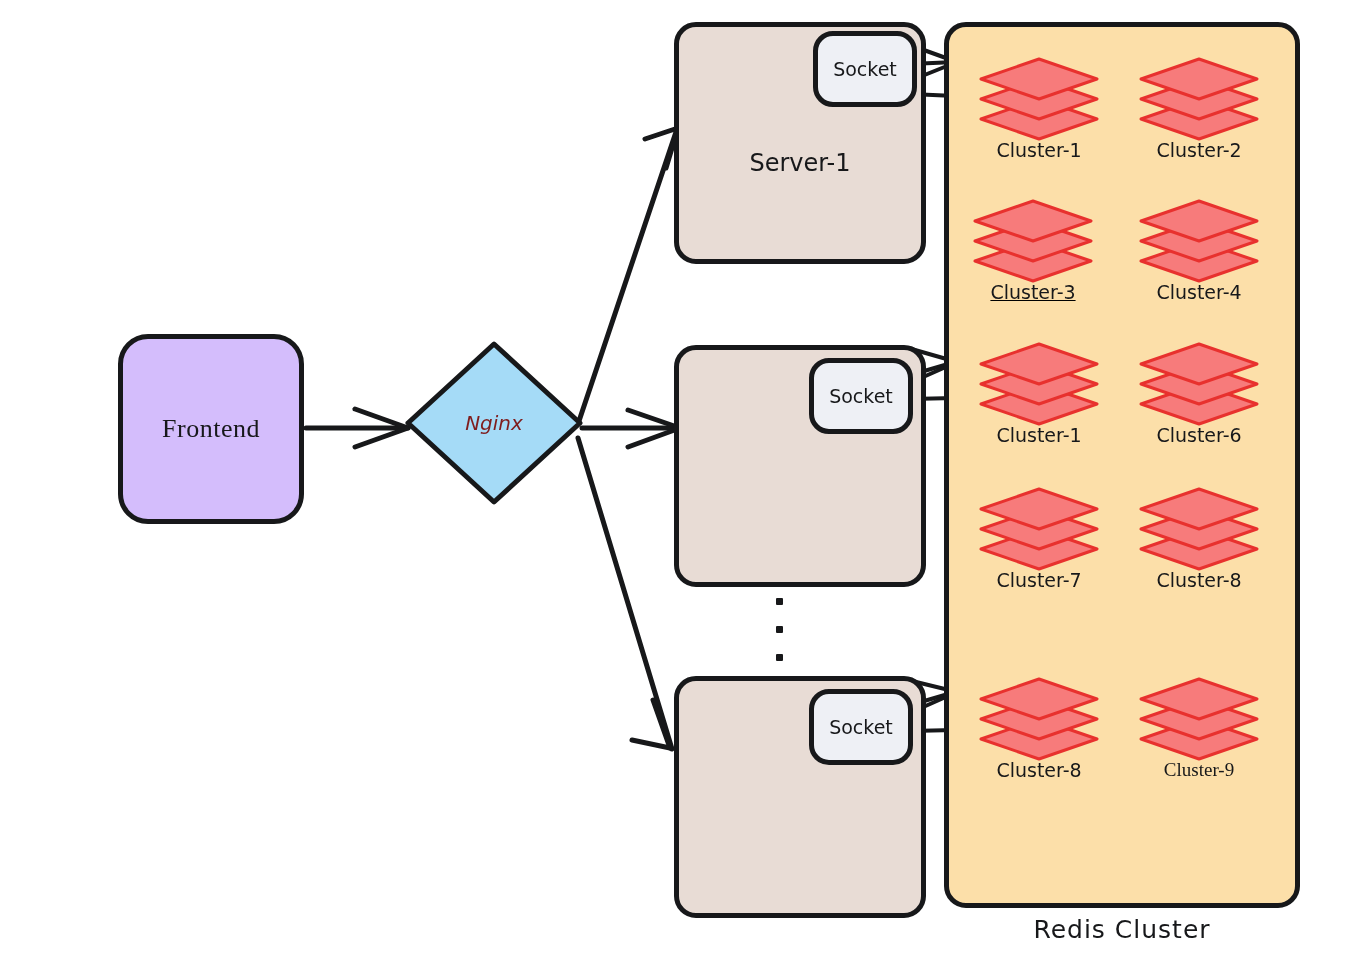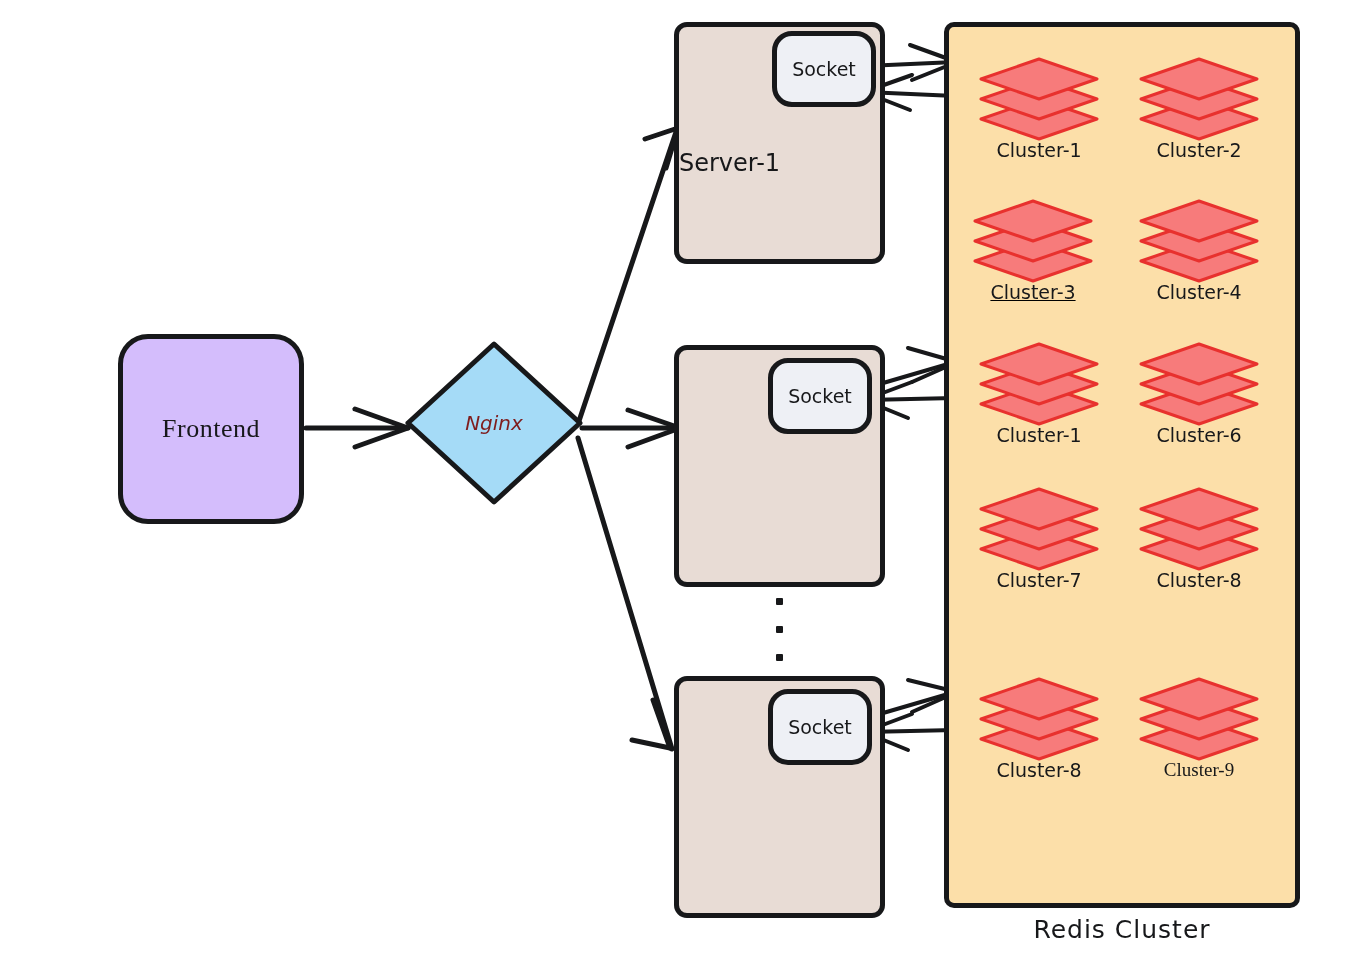--- a/index.html
+++ b/index.html
@@ -58,29 +58,30 @@
     transform: translateY(-52%);
     text-align: center;
     font-size: 20px;
     font-style: italic;
     color: #7f1d1d;
   }
   
   .server-node {
     background: #e8dcd5;
     border: 5px solid #17181a;
-    border-radius: 13px;
-    width: 211px;
+    border-radius: 22px;
+    width: 252px;
     height: 242px;
     padding-left: 48px;
   }
   .server-node .server-label {
     position: absolute;
     left: 0;
     width: 100%;
+    text-align: center;
     font-size: 24px;
     color: #17181a;
   }
   .socket-box {
     position: absolute;
     right: 8px;
     top: 8px;
     width: 104px;
     height: 76px;
     background: #eef0f5;
@@ -118,21 +119,21 @@
     margin: 0 auto 21px auto;
   }
   
   #redis-container {
     left: 944px;
     top: 22px;
     width: 356px;
     height: 886px;
     background: #fcdfa9;
     border: 5px solid #17181a;
-    border-radius: 10px;
+    border-radius: 22px;
   }
   #redis-title {
     left: 944px;
     top: 915px;
     width: 356px;
     text-align: center;
     font-size: 25px;
     color: #17181a;
     letter-spacing: 1px;
   }

